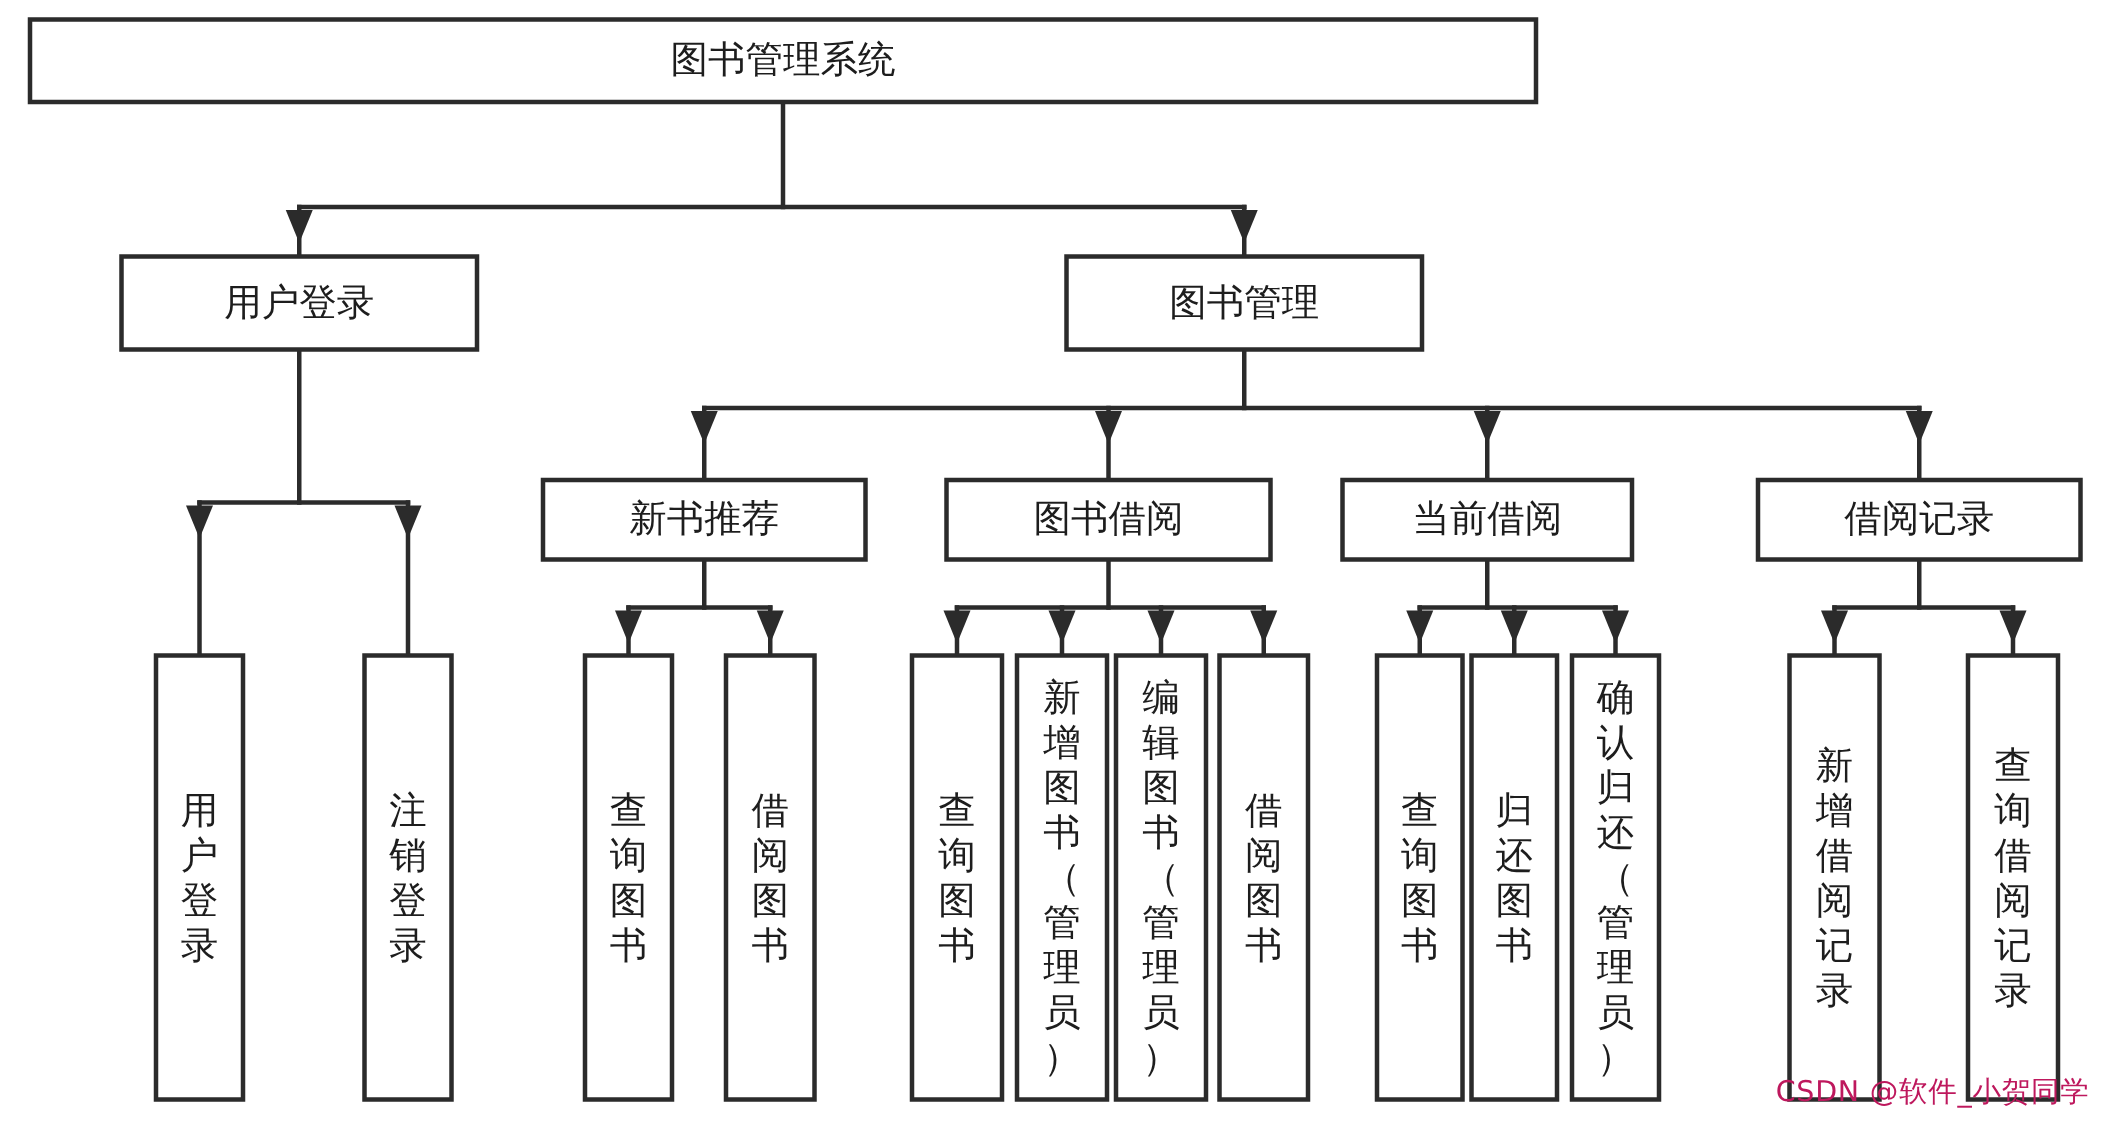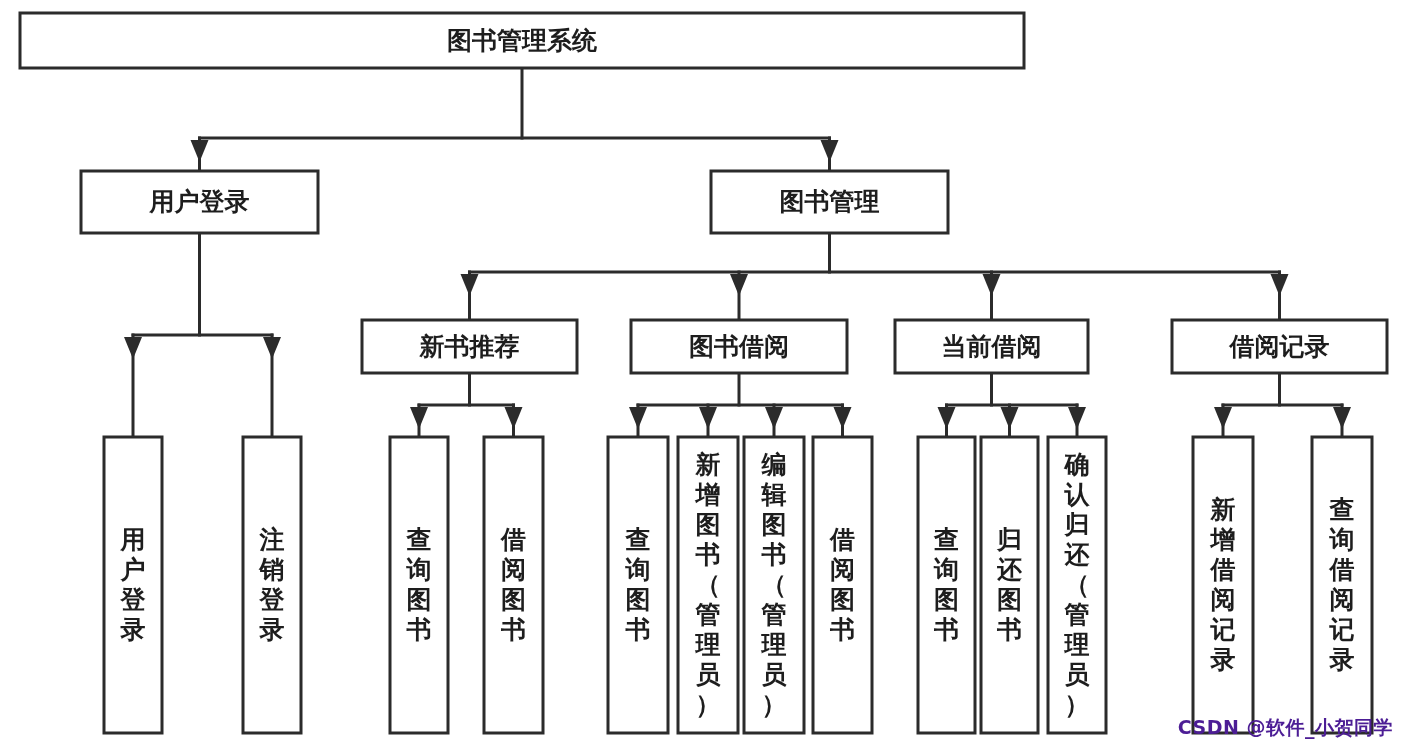--- a/index.html
+++ b/index.html
@@ -11,21 +11,20 @@
     width: 1405px;
     height: 747px;
     font-family: "DejaVu Sans", "Liberation Sans", sans-serif;
     overflow: hidden;
     position: relative;
   }
   #diagram-root {
     position: relative;
     width: 1405px;
     height: 747px;
-    font-weight: bold;
   }
   svg#tree-svg {
     position: absolute;
     left: 0;
     top: 0;
     width: 1405px;
     height: 747px;
     display: block;
   }
   .node-box {
@@ -55,21 +54,21 @@
     font-family: "DejaVu Sans", "Liberation Sans", sans-serif;
     font-size: 25px;
     text-anchor: middle;
   }
   .watermark-text {
     position: absolute;
     right: 12px;
     bottom: 6px;
     font-family: "DejaVu Sans", "Liberation Sans", sans-serif;
     font-size: 19px;
-    color: #4c1d95;
+    color: #be185d;
     letter-spacing: 0.5px;
     white-space: nowrap;
     pointer-events: none;
   }
 </style>
 </head>
 <body>
 
 <div id="diagram-root">
   <svg id="tree-svg" viewBox="0 0 1405 747" xmlns="http://www.w3.org/2000/svg">

